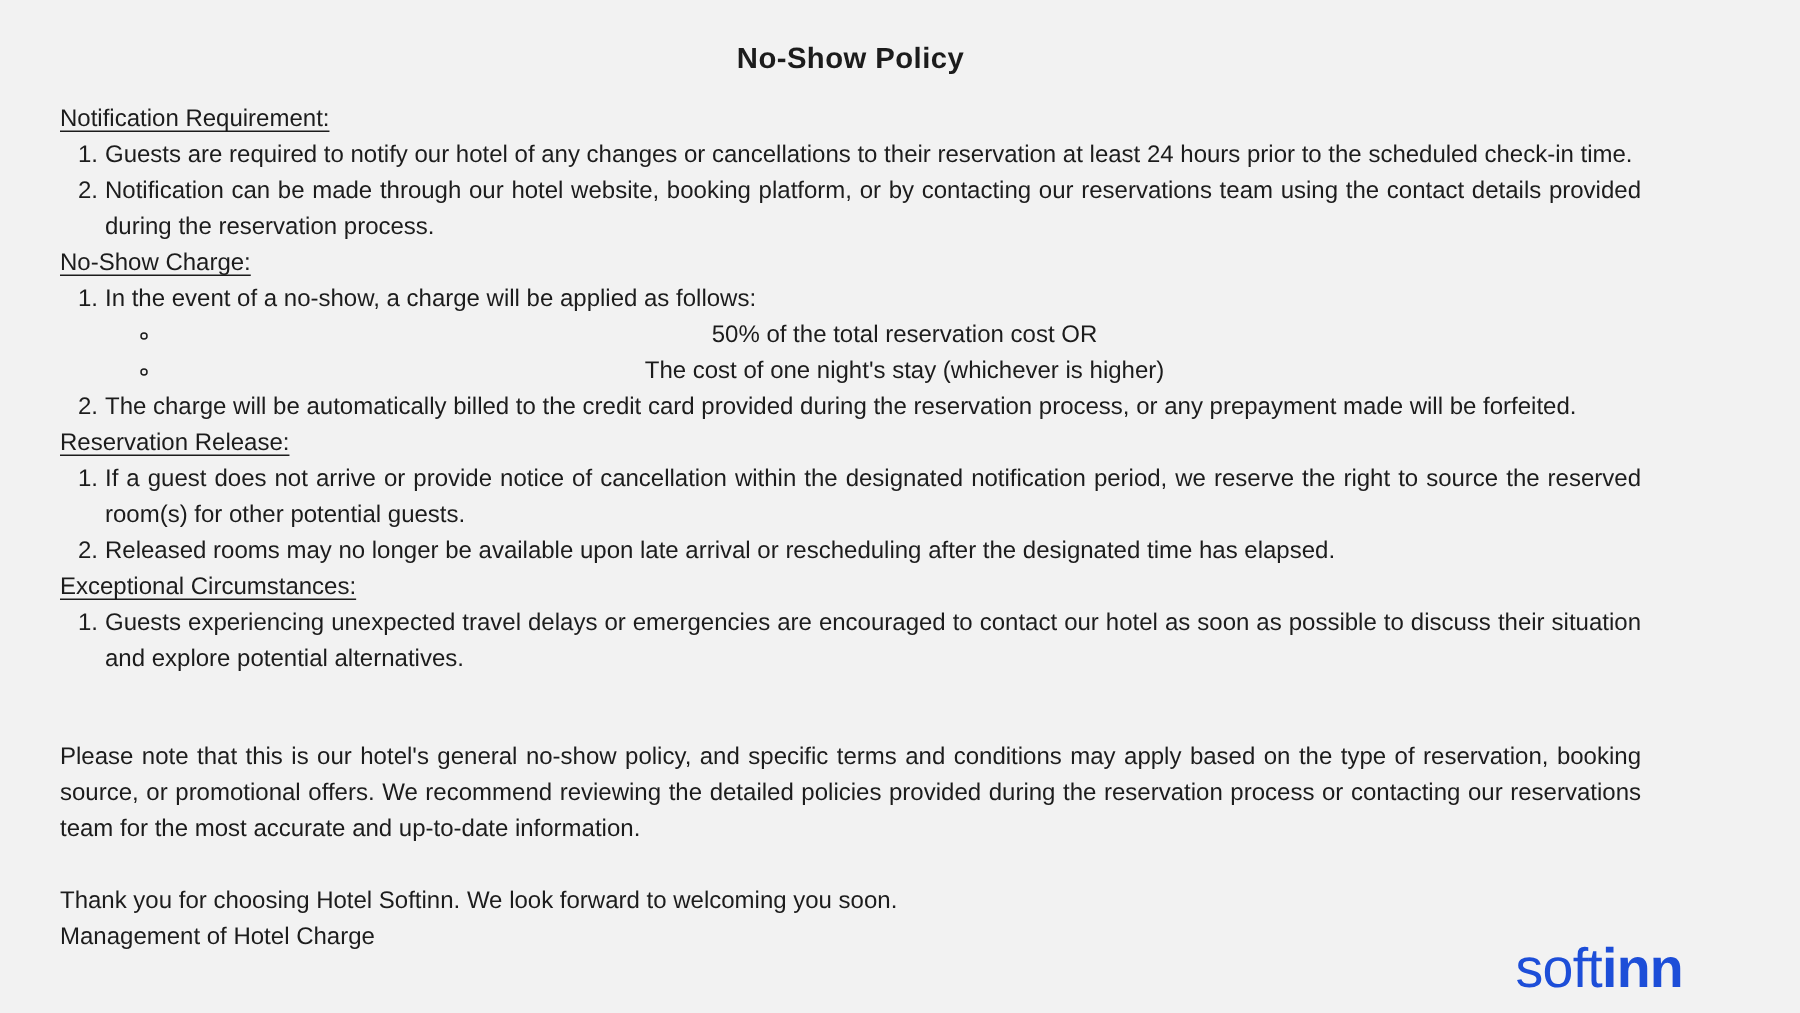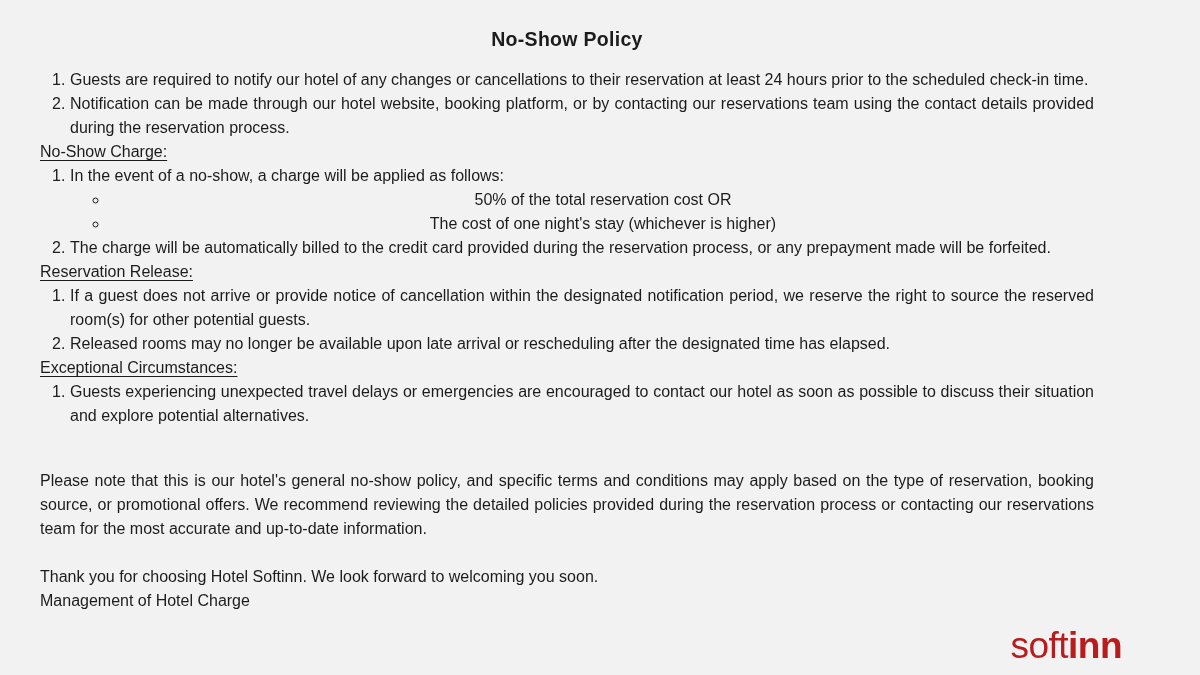--- a/index.html
+++ b/index.html
@@ -67,20 +67,21 @@
 </head>
 <body>
 
 <div class="doc">
 
   <h1 class="title">No-Show Policy</h1>
 
   <div class="body-text">
 
     <div class="section">
+      <span class="heading">Notification Requirement:</span>
       <ol class="num">
         <li>Guests are required to notify our hotel of any changes or cancellations to their reservation at least 24 hours prior to the scheduled check-in time.</li>
         <li>Notification can be made through our hotel website, booking platform, or by contacting our reservations team using the contact details provided during the reservation process.</li>
       </ol>
     </div>
 
     <div class="section">
       <span class="heading">No-Show Charge:</span>
       <ol class="num">
         <li>
@@ -109,17 +110,17 @@
       </ol>
     </div>
 
     <p class="note">Please note that this is our hotel's general no-show policy, and specific terms and conditions may apply based on the type of reservation, booking source, or promotional offers. We recommend reviewing the detailed policies provided during the reservation process or contacting our reservations team for the most accurate and up-to-date information.</p>
 
     <p class="thanks">Thank you for choosing Hotel Softinn. We look forward to welcoming you soon.</p>
     <p class="signature">Management of Hotel Charge</p>
 
   </div>
 
-  <div class="logo" style="color: #b91c1c;">
+  <div class="logo" style="color: #1d4ed8;">
     <span class="lt">soft</span><span class="bd">inn</span>
   </div>
 
 </div>
 
 </body></html>

